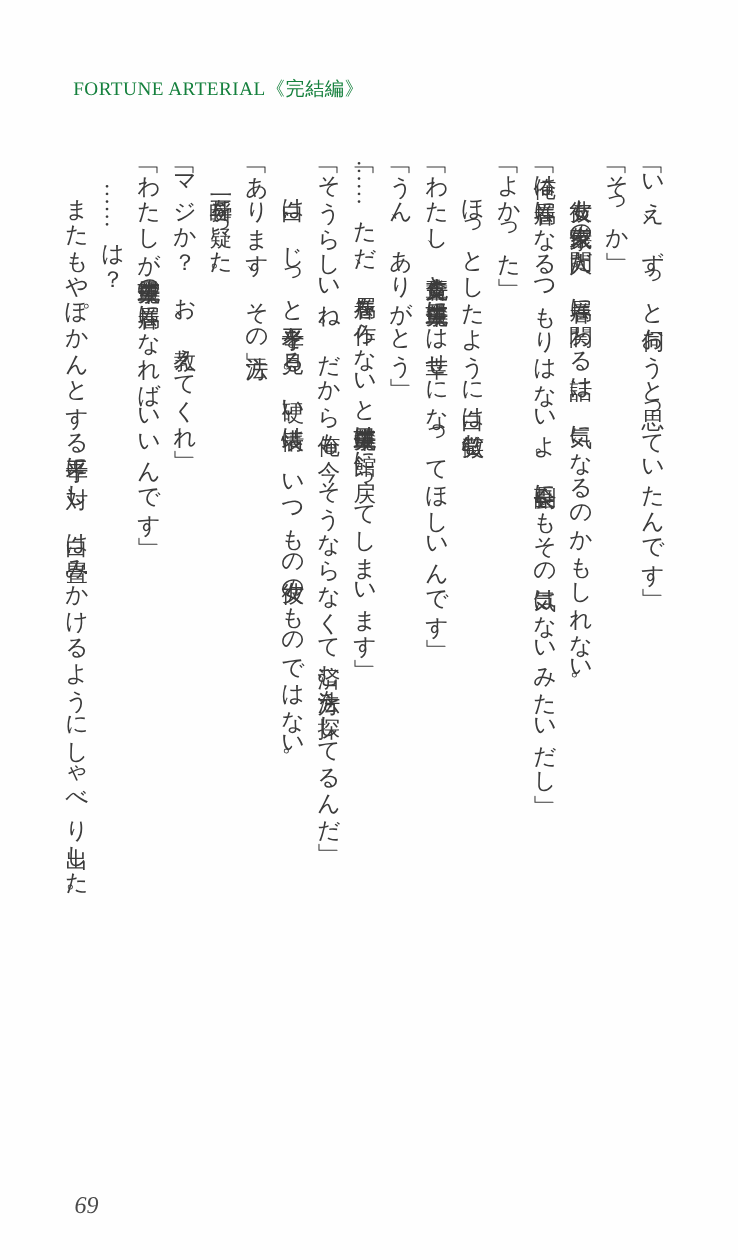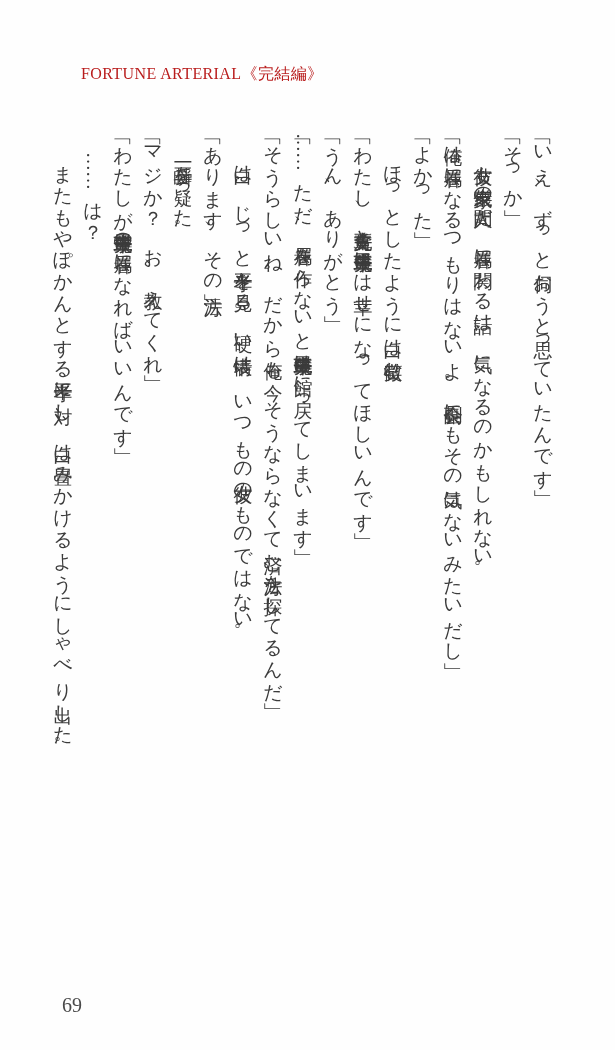--- a/index.html
+++ b/index.html
@@ -13,23 +13,22 @@
     background: #fefefe;
     overflow: hidden;
     font-family: "Liberation Serif", serif;
   }
   .page-header {
     position: absolute;
     top: 64px;
     left: 61px;
     font-size: 16px;
     letter-spacing: 0.4px;
-    color: #b91c1c;
+    color: #15803d;
     white-space: nowrap;
-    margin-left: 20px;
   }
   .text-block {
     position: absolute;
     top: 133px;
     right: 57px;
     width: 512px;
     height: 715px;
     writing-mode: vertical-rl;
     -webkit-writing-mode: vertical-rl;
     text-orientation: mixed;
@@ -43,20 +42,21 @@
     padding: 0;
     white-space: nowrap;
   }
   .text-block p.indent {
     text-indent: 19px;
   }
   .page-number {
     position: absolute;
     top: 994px;
     left: 62px;
+    font-style: italic;
     font-size: 20px;
     color: #4a4a4a;
   }
 </style>
 </head>
 <body>
 
 <div class="page-header">FORTUNE ARTERIAL《完結編》</div>
 
 <div class="text-block">

